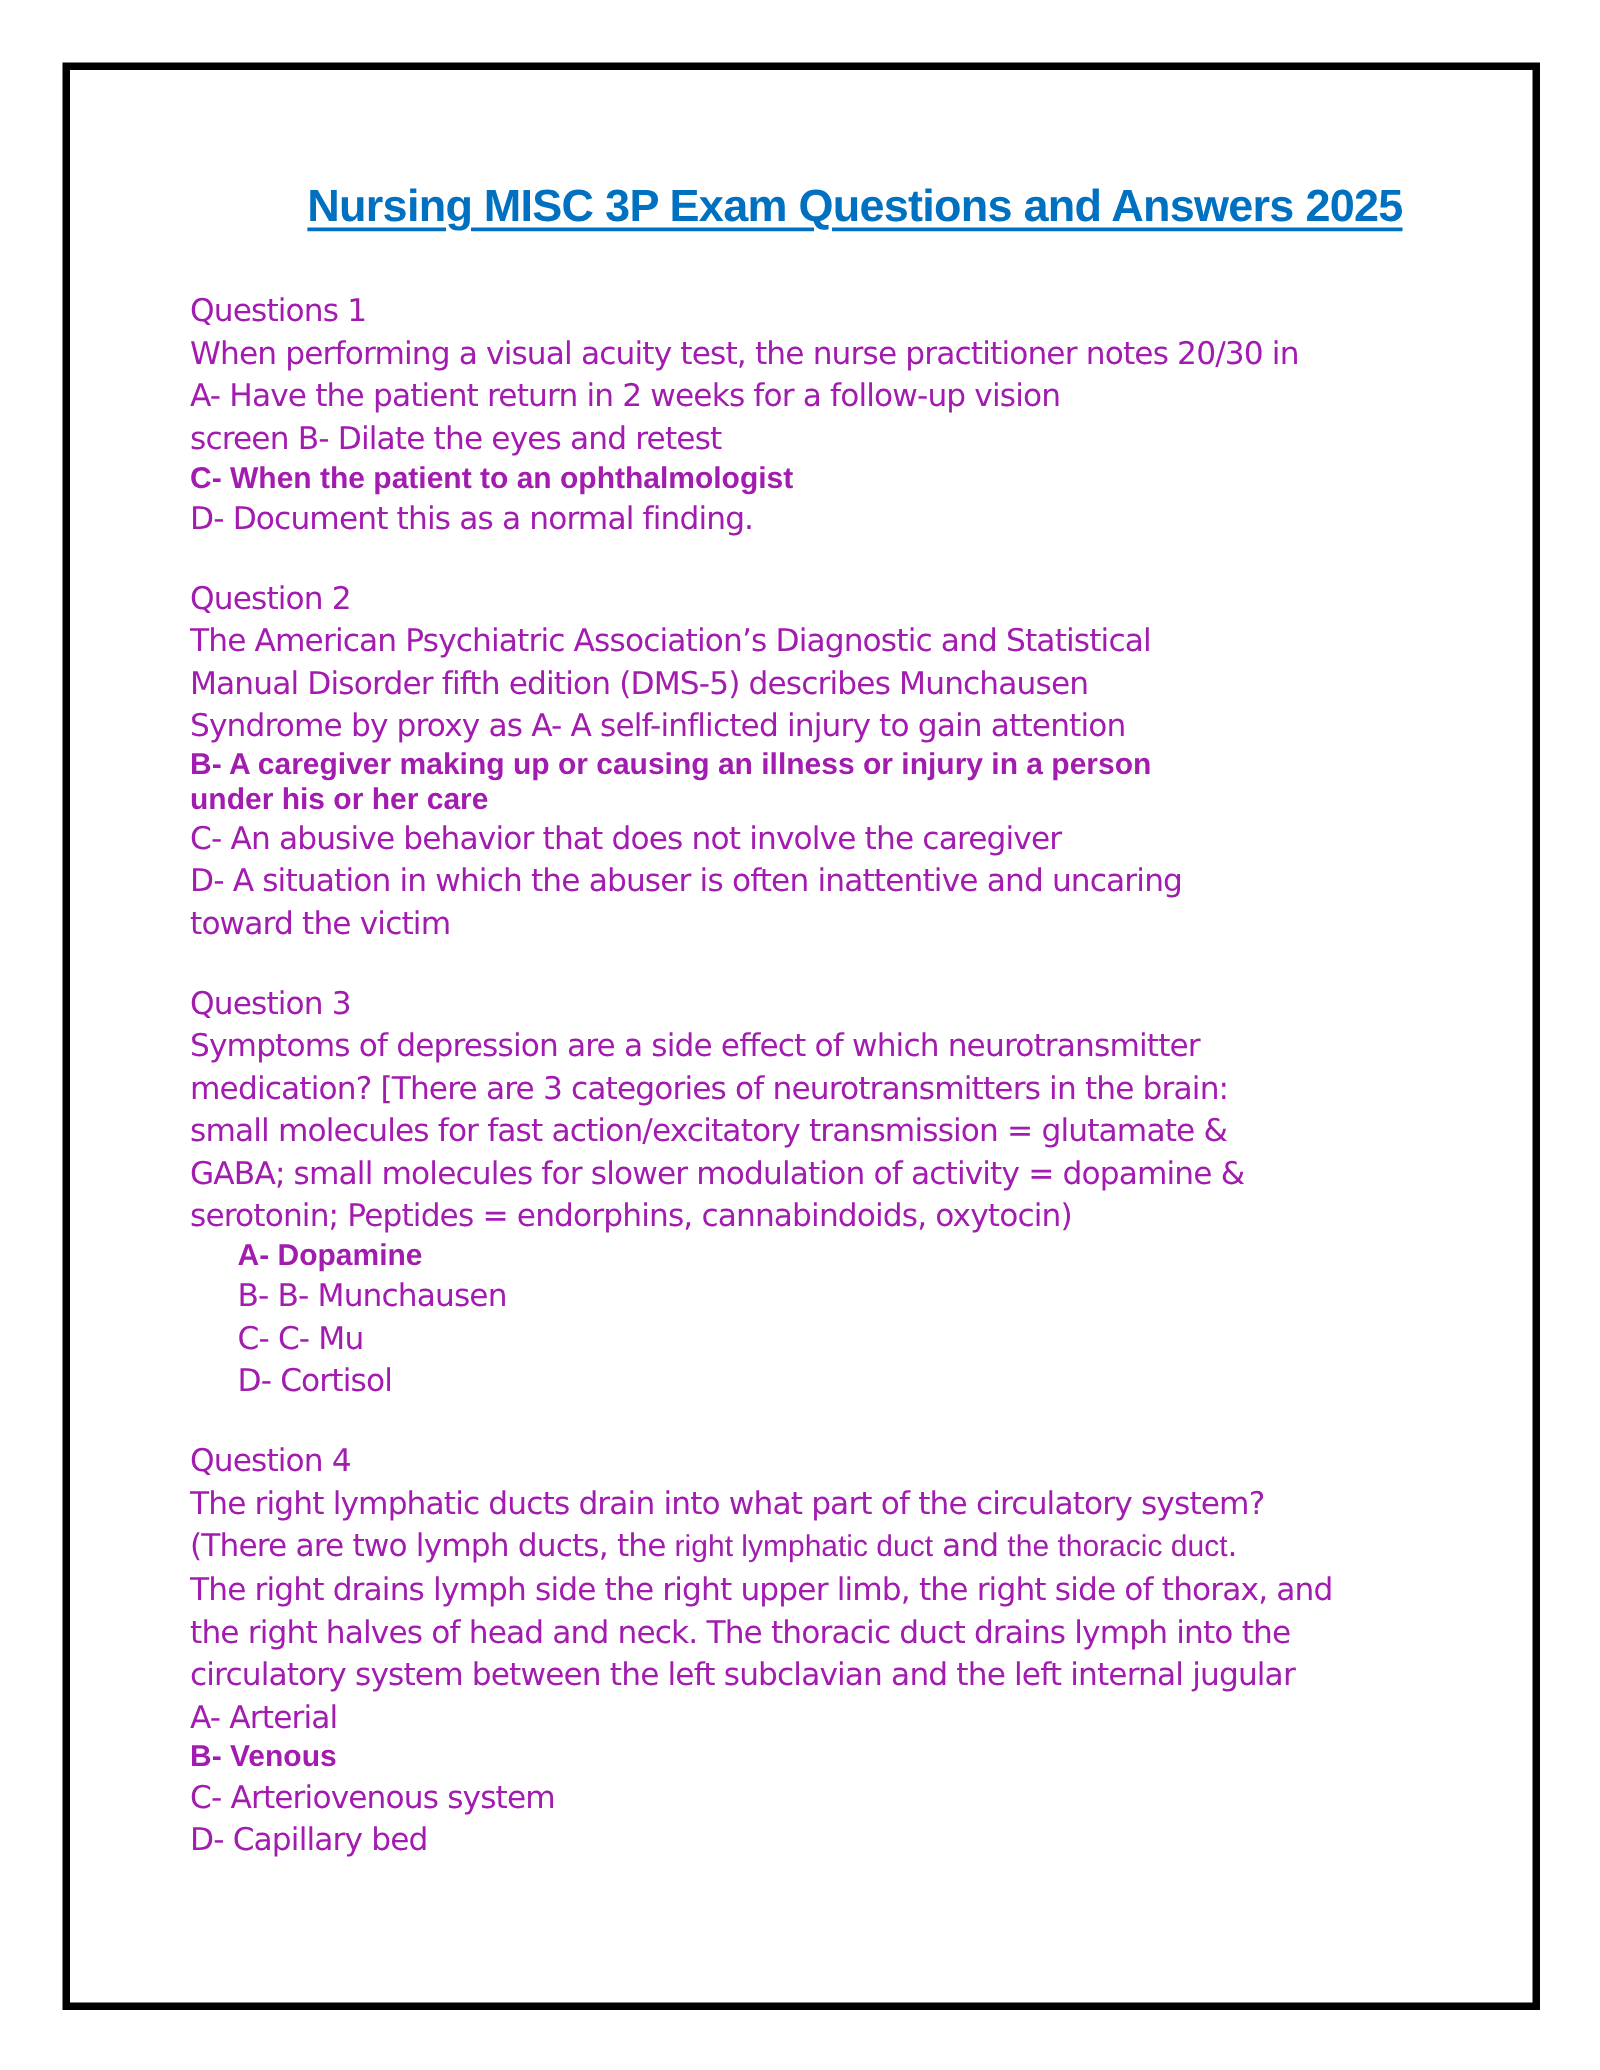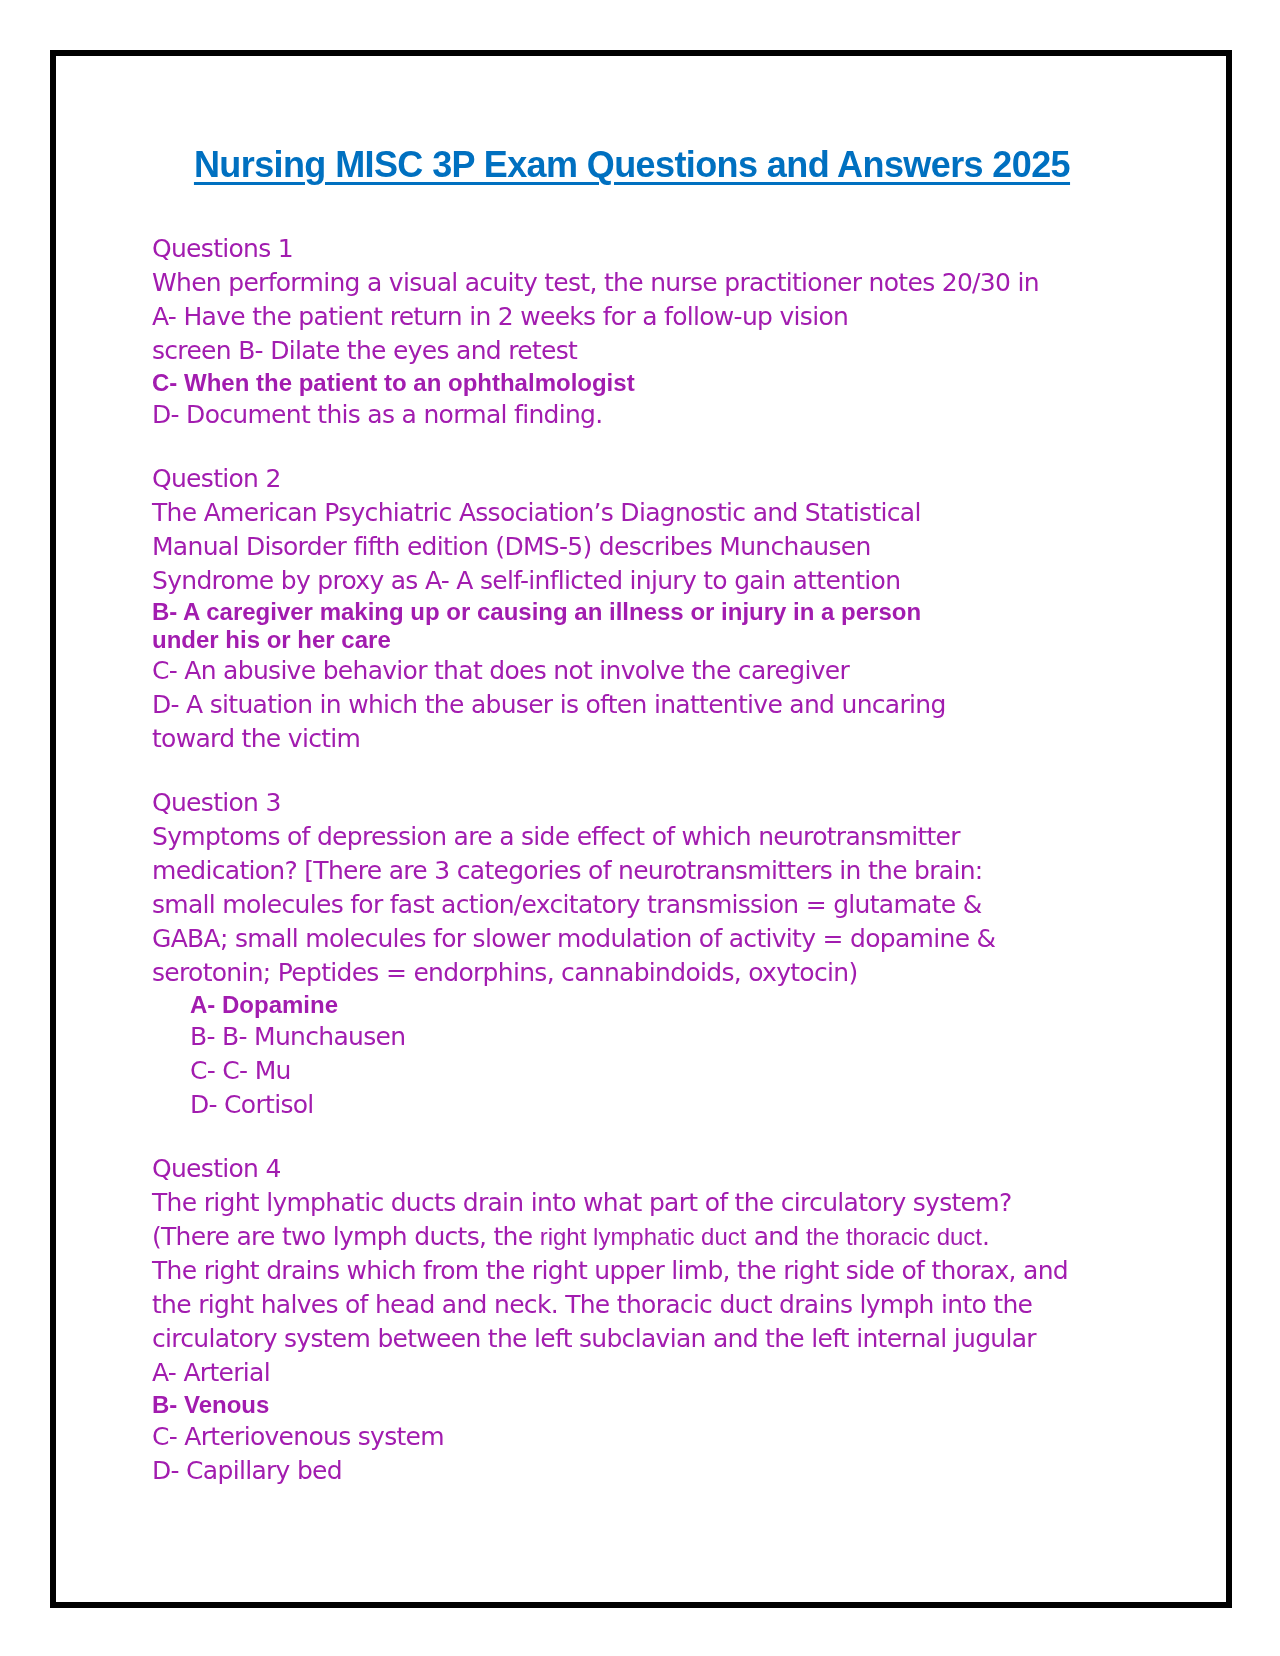--- a/index.html
+++ b/index.html
@@ -9,21 +9,21 @@
       left: 50px; top: 50px;
       width: 1170px; height: 1546px;
       border: 6px solid #000000;
       box-sizing: content-box;
       overflow: hidden;
     }
     .title {
       position: absolute;
       left: 86px; top: 88px;
       width: 980px;
-      text-align: center;
+      text-align: right;
       font-family: "Liberation Sans", sans-serif;
       font-weight: bold;
       font-size: 36px;
       color: #0070c0;
       text-decoration: underline;
       text-decoration-thickness: 3px;
       text-underline-offset: 5px;
       letter-spacing: -0.6px;
       white-space: nowrap;
       margin: 0;
@@ -102,21 +102,21 @@
       <div class="opt indent">C- C- Mu</div>
       <div class="opt indent">D- Cortisol</div>
     </section>
 
     <div class="gap"></div>
 
     <section>
       <div class="q-heading">Question 4</div>
       <div class="line">The right lymphatic ducts drain into what part of the circulatory system?</div>
       <div class="line"><span>(There are two lymph ducts, the </span><span class="b">right lymphatic duct</span><span> and </span><span class="b">the thoracic duct</span><span>.</span></div>
-      <div class="line">The right drains which from the right upper limb, the right side of thorax, and</div>
+      <div class="line">The right drains lymph side the right upper limb, the right side of thorax, and</div>
       <div class="line">the right halves of head and neck. The thoracic duct drains lymph into the</div>
       <div class="line">circulatory system between the left subclavian and the left internal jugular</div>
       <div class="opt">A- Arterial</div>
       <div class="opt correct">B- Venous</div>
       <div class="opt">C- Arteriovenous system</div>
       <div class="opt">D- Capillary bed</div>
     </section>
 
   </div>
 </div>

